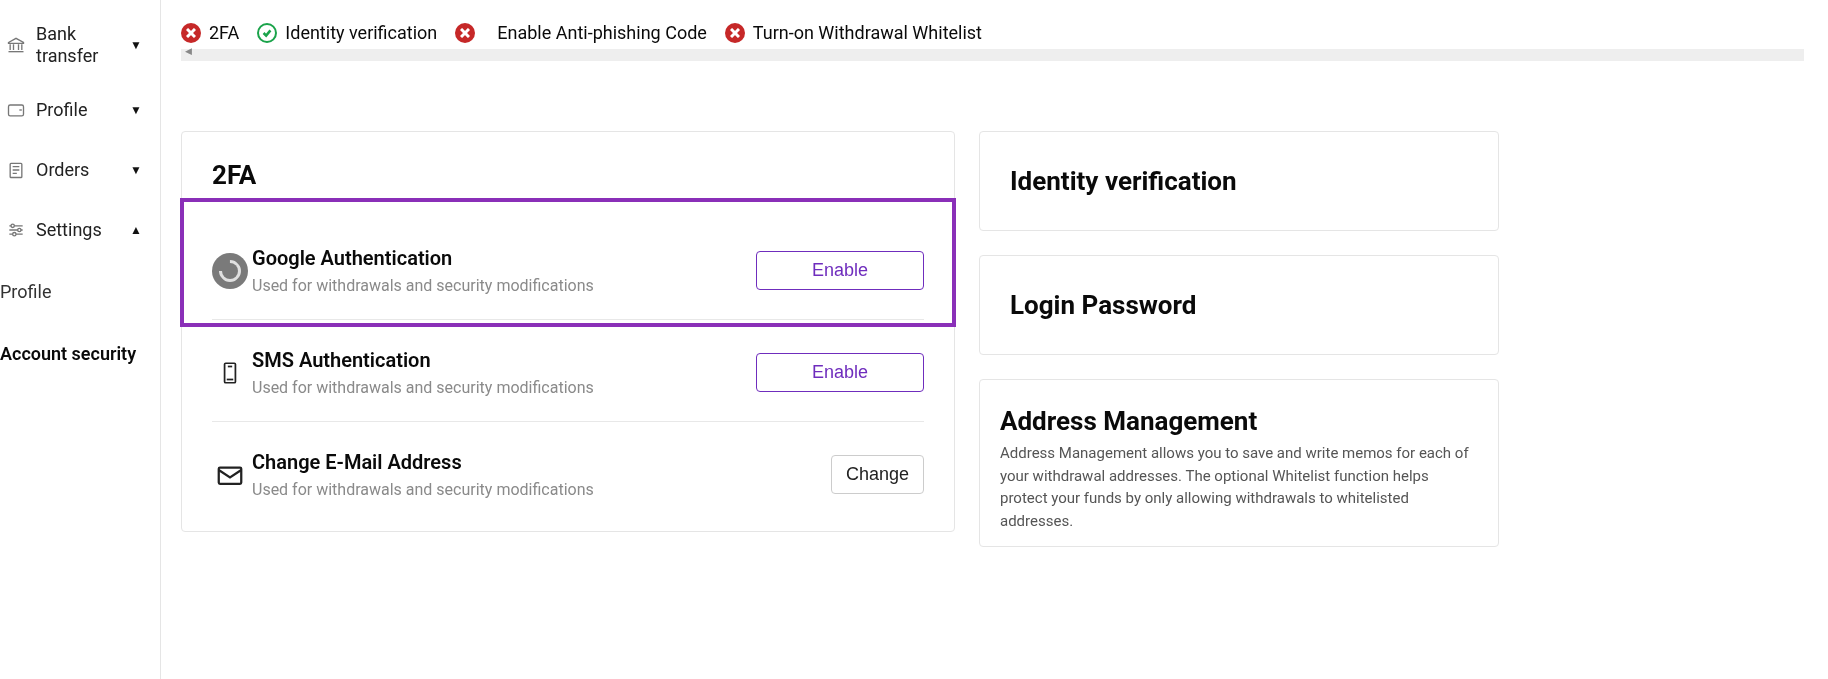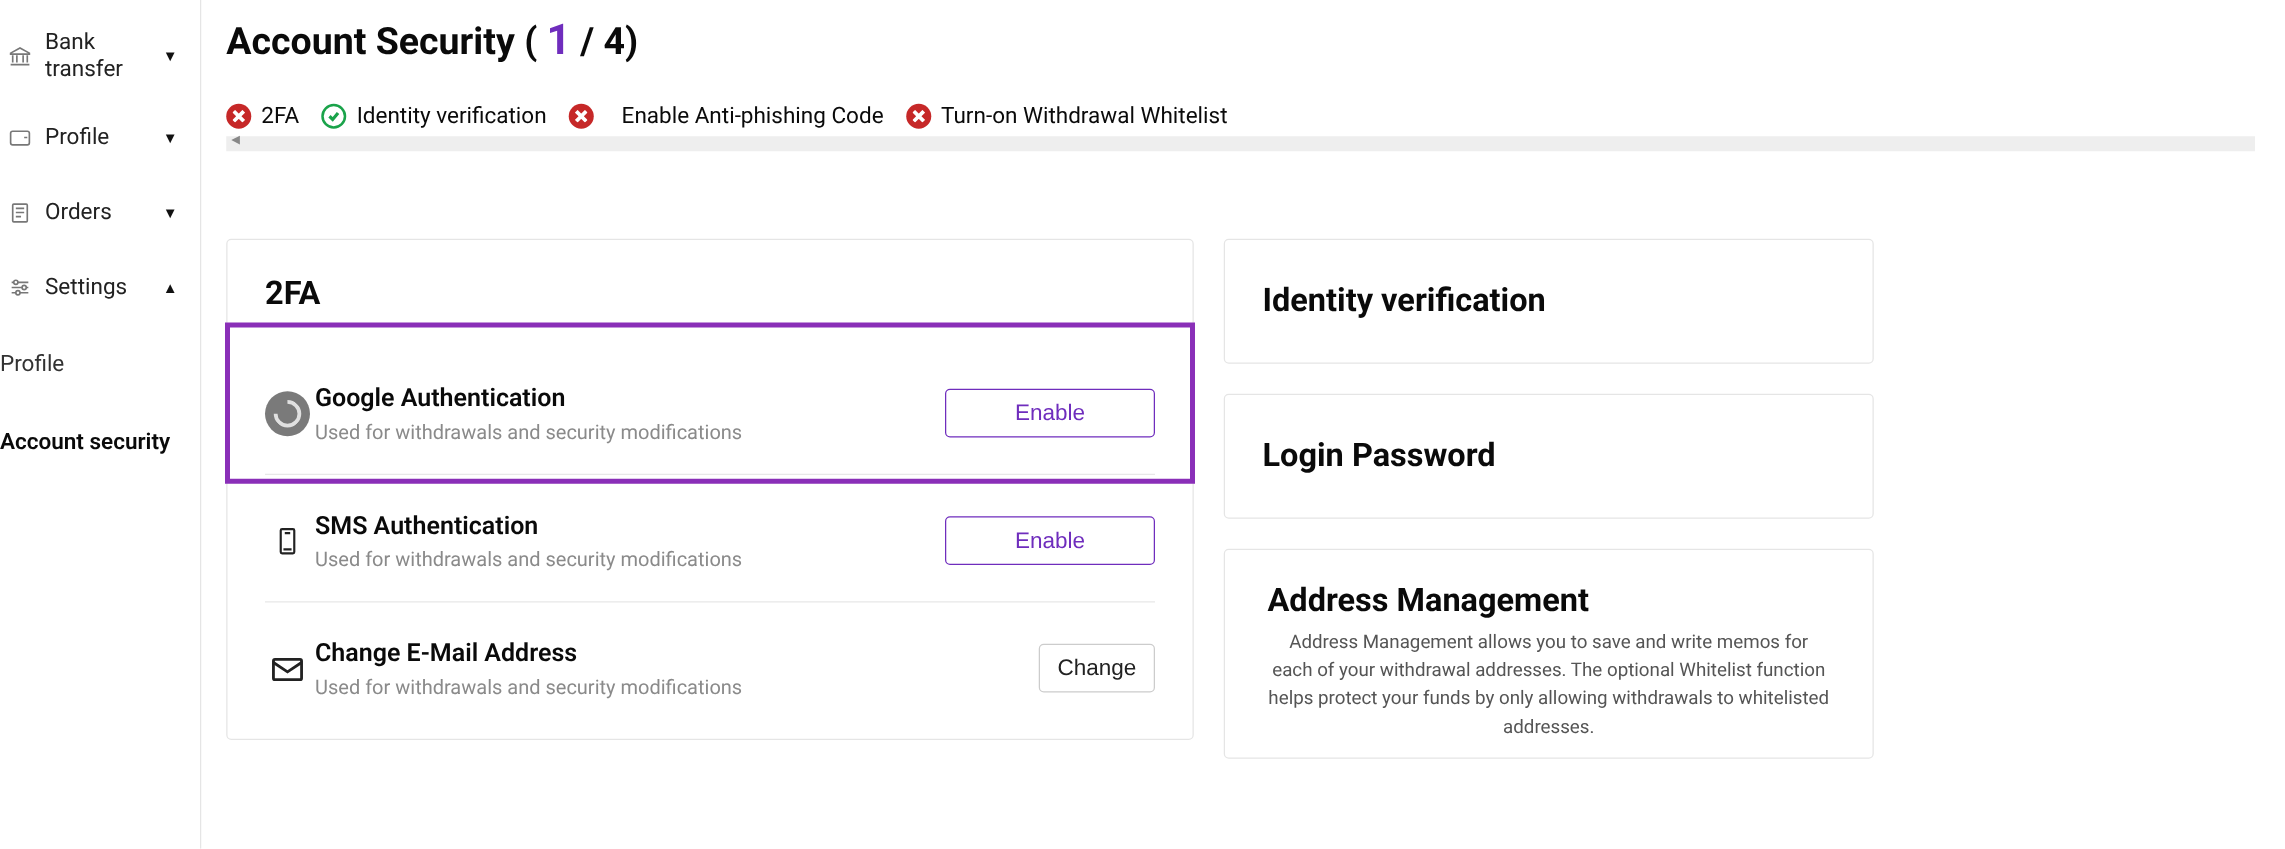--- a/index.html
+++ b/index.html
@@ -188,21 +188,20 @@
     border:4px solid #8a2fb8;
     left:-32px; right:-32px;
     top:-20px; bottom:-8px;
     pointer-events:none;
   }
   .addr-desc {
     font-size:15px;
     color:#555;
     line-height:1.5;
     margin-top:6px;
-    text-align:center;
   }
 </style>
 </head>
 <body>
 
 <div class="sidebar">
   <div class="side-item tall">
     <span class="side-icon">
       <svg viewBox="0 0 24 24" width="20" height="20" fill="none" stroke="#777" stroke-width="1.6">
           <path d="M3 9l9-5 9 5v1H3V9z"></path>
@@ -248,23 +247,20 @@
   <div class="sub-item">
     <span>Profile</span>
   </div>
   <div class="sub-item active">
     <span>Account security</span>
   </div>
 </div>
 
 <div class="main">
 
-  <h1 class="page-title">
-    <span>Account Security ( </span><span class="count-current">1</span><span> / 4)</span>
-  </h1>
 
   <div class="status-row-wrap">
     <div class="status-row">
       <div class="status-chip">
         <span class="status-dot dot-red">
             <svg viewBox="0 0 10 10">
               <path d="M1 1l8 8M9 1l-8 8"></path>
             </svg>
           </span>
         <span>2FA</span>
@@ -353,19 +349,19 @@
       </div>
     </div>
 
     <div class="col-right">
       <div class="card" style="padding:34px 30px;">
         <div class="section-title noMargin">Identity verification</div>
       </div>
       <div class="card" style="padding:34px 30px;">
         <div class="section-title noMargin">Login Password</div>
       </div>
-      <div class="card" style="padding:26px 34px 14px;">
+      <div class="card" style="padding:26px 20px 14px;">
         <div class="section-title" style="margin-bottom:4px;">Address Management</div>
         <div class="addr-desc">Address Management allows you to save and write memos for each of your withdrawal addresses. The optional Whitelist function helps protect your funds by only allowing withdrawals to whitelisted addresses.</div>
       </div>
     </div>
   </div>
 </div>
 
 </body></html>

